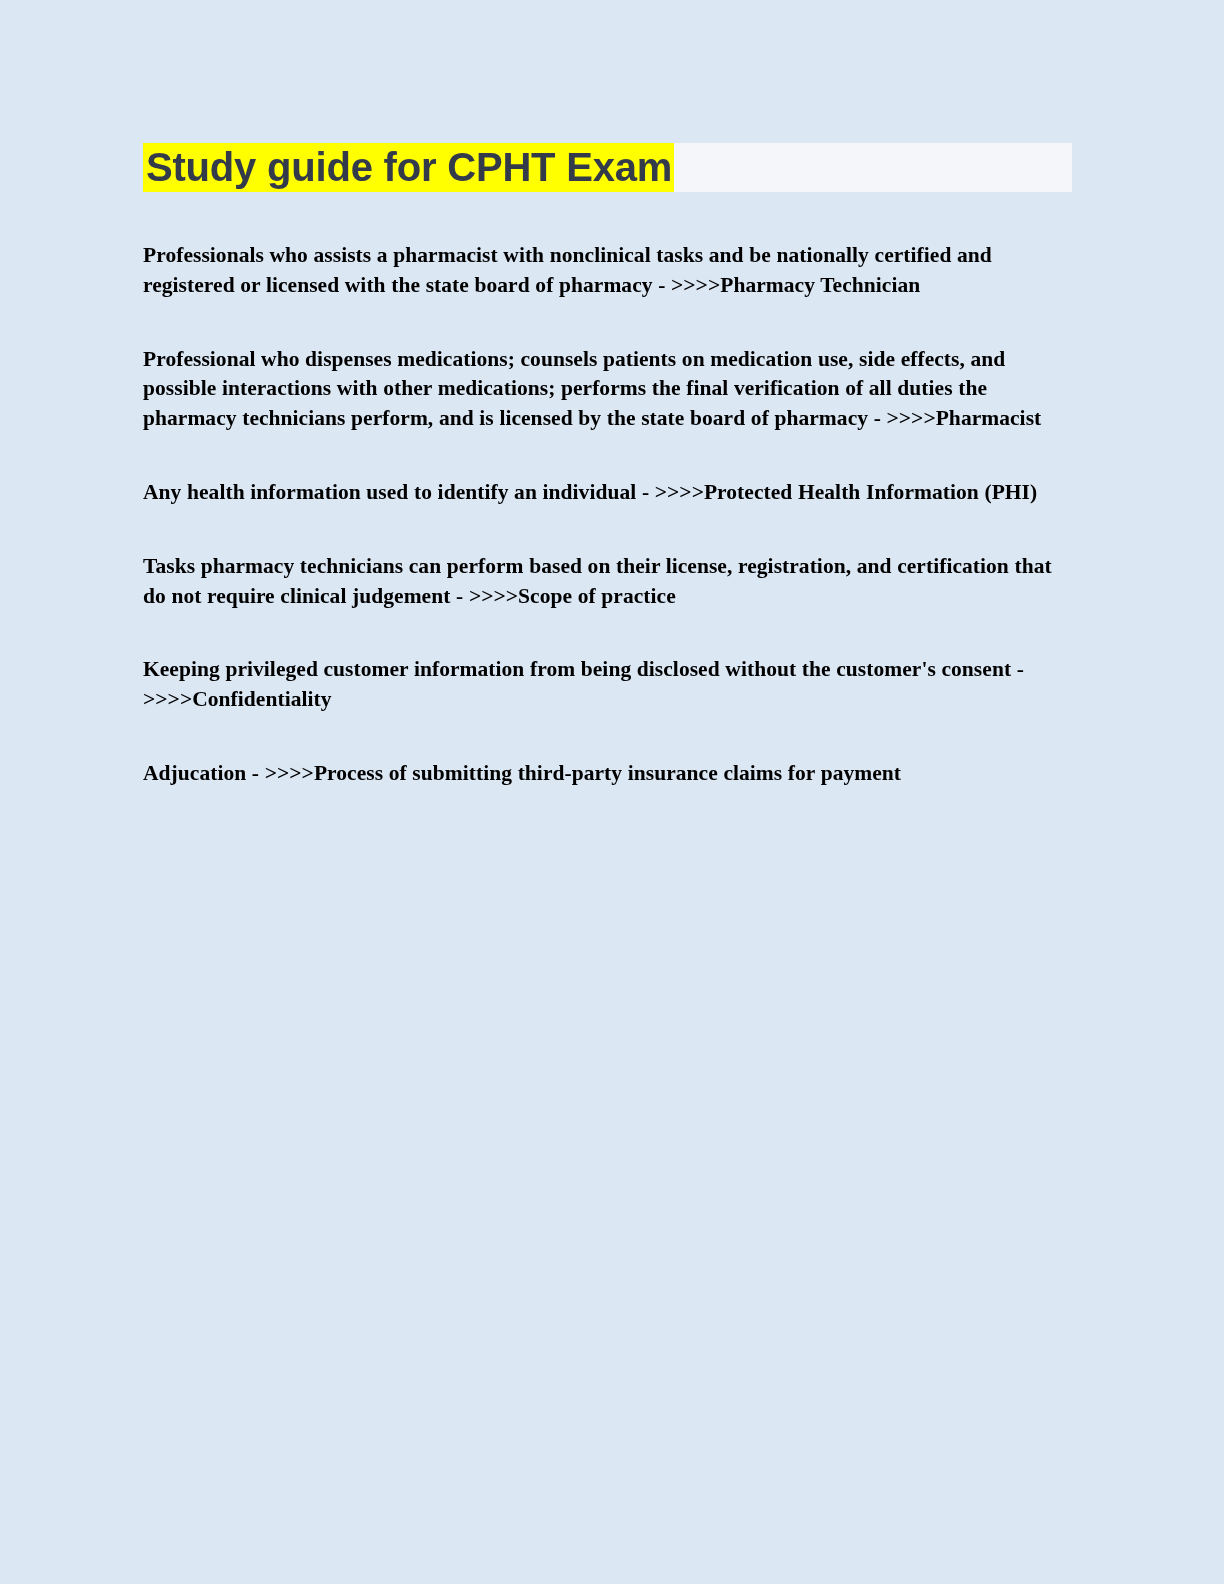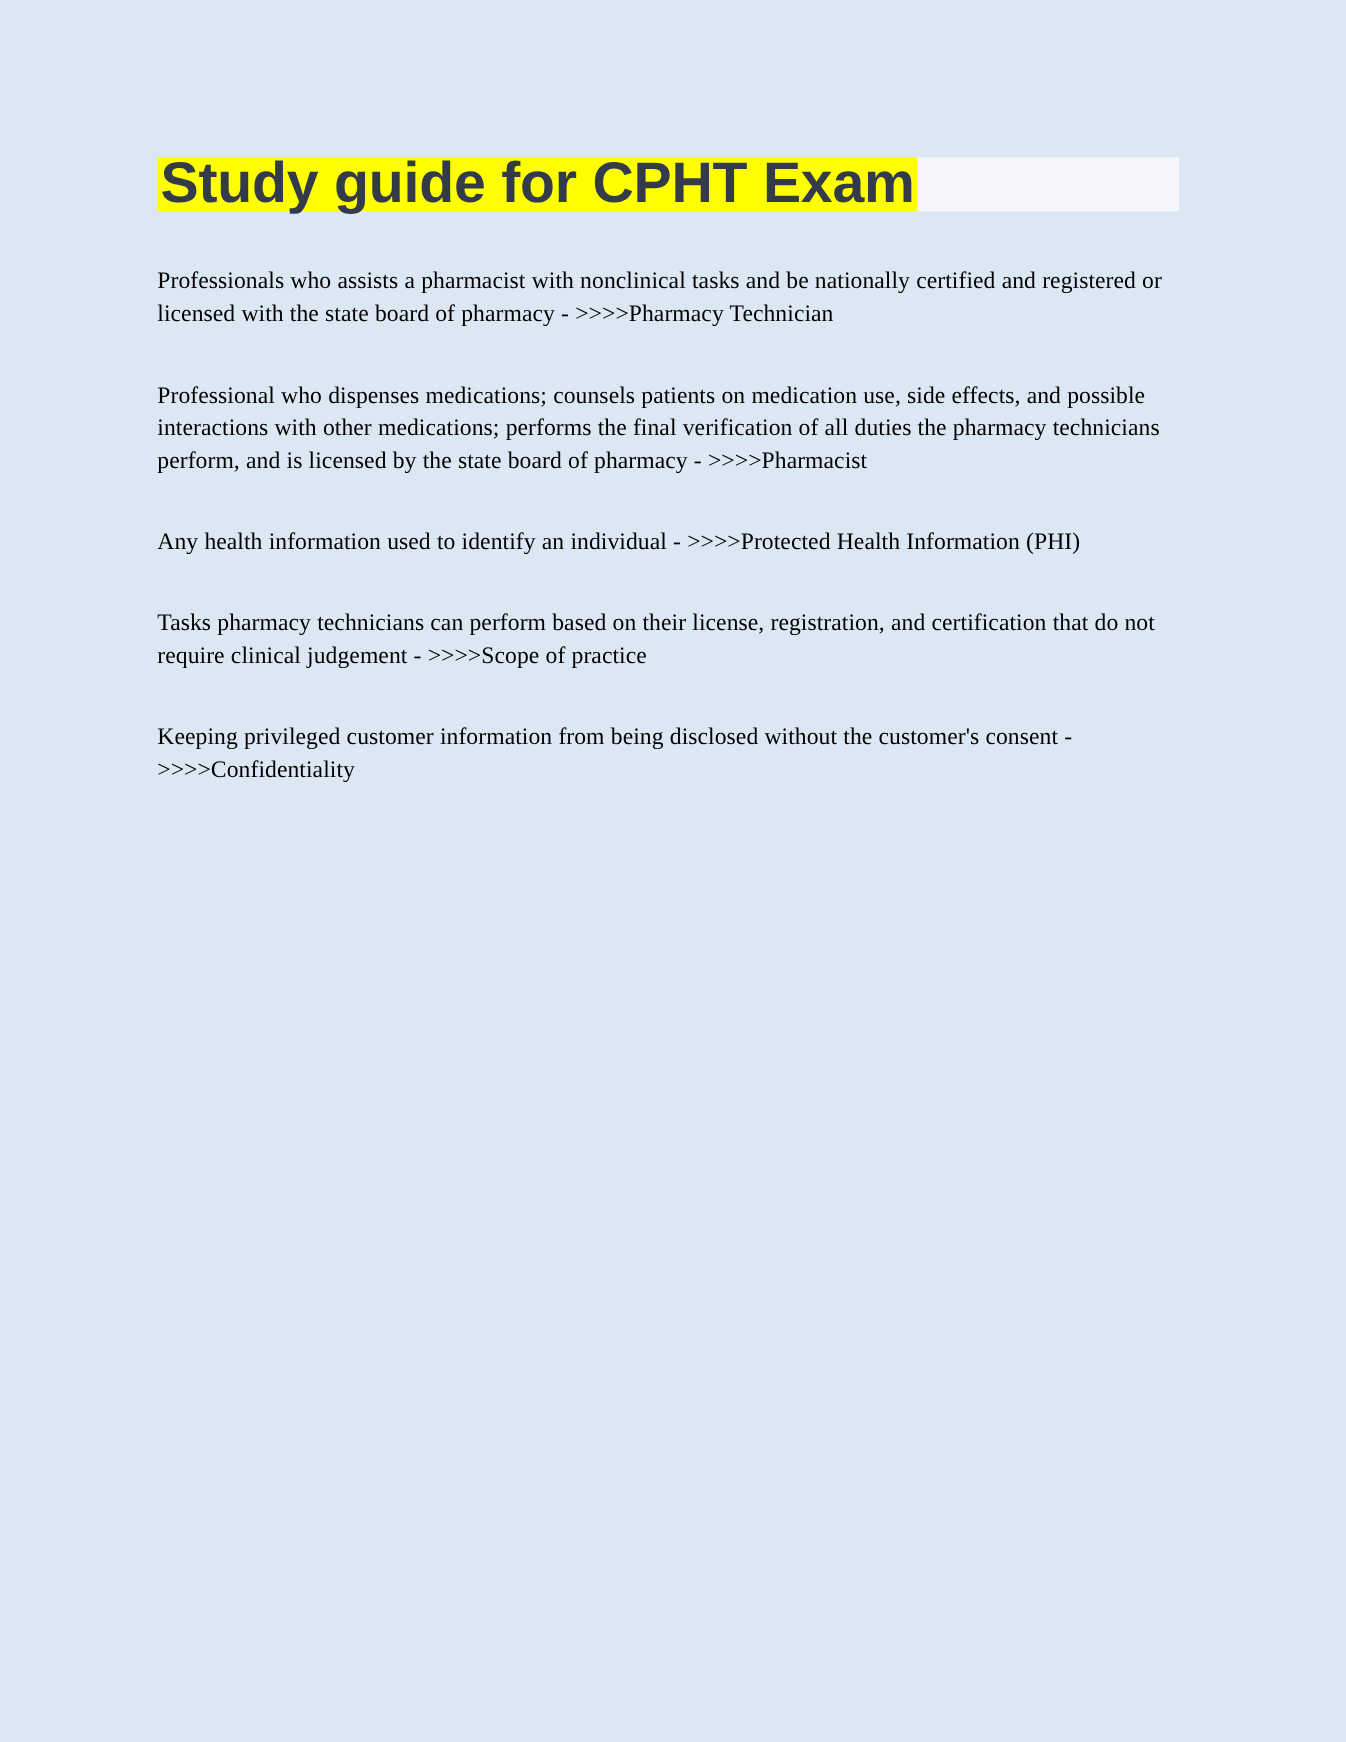--- a/index.html
+++ b/index.html
@@ -34,31 +34,32 @@
     position: absolute;
     left: 0;
     top: 0;
     height: 49px;
     line-height: 49px;
     padding: 0 2px 0 3px;
     background: #ffff00;
     color: #333b4a;
     font-family: "Liberation Sans", "DejaVu Sans", sans-serif;
     font-weight: bold;
-    font-size: 52px;
+    font-size: 40px;
     letter-spacing: -0.2px;
     white-space: nowrap;
   }
 
   
   .body-content {
     position: absolute;
     left: 143px;
     top: 241px;
     width: 932px;
+    font-weight: bold;
   }
   .qa-block {
     color: #000000;
     font-size: 21.5px;
     line-height: 29.8px;
     text-align: left;
     margin: 0 0 44px 0;
     letter-spacing: 0.05px;
     word-spacing: 0.2px;
   }
@@ -74,15 +75,16 @@
   <div class="title-band">
     <div class="title-text">Study guide for CPHT Exam</div>
   </div>
 
   <div class="body-content">
     <p class="qa-block">Professionals who assists a pharmacist with nonclinical tasks and be nationally certified and registered or licensed with the state board of pharmacy - &gt;&gt;&gt;&gt;Pharmacy Technician</p>
     <p class="qa-block">Professional who dispenses medications; counsels patients on medication use, side effects, and possible interactions with other medications; performs the final verification of all duties the pharmacy technicians perform, and is licensed by the state board of pharmacy - &gt;&gt;&gt;&gt;Pharmacist</p>
     <p class="qa-block">Any health information used to identify an individual - &gt;&gt;&gt;&gt;Protected Health Information (PHI)</p>
     <p class="qa-block">Tasks pharmacy technicians can perform based on their license, registration, and certification that do not require clinical judgement - &gt;&gt;&gt;&gt;Scope of practice</p>
     <p class="qa-block">Keeping privileged customer information from being disclosed without the customer's consent - &gt;&gt;&gt;&gt;Confidentiality</p>
+    <p class="qa-block">Adjucation - &gt;&gt;&gt;&gt;Process of submitting third-party insurance claims for payment</p>
   </div>
 
 </div>
 
 </body></html>

